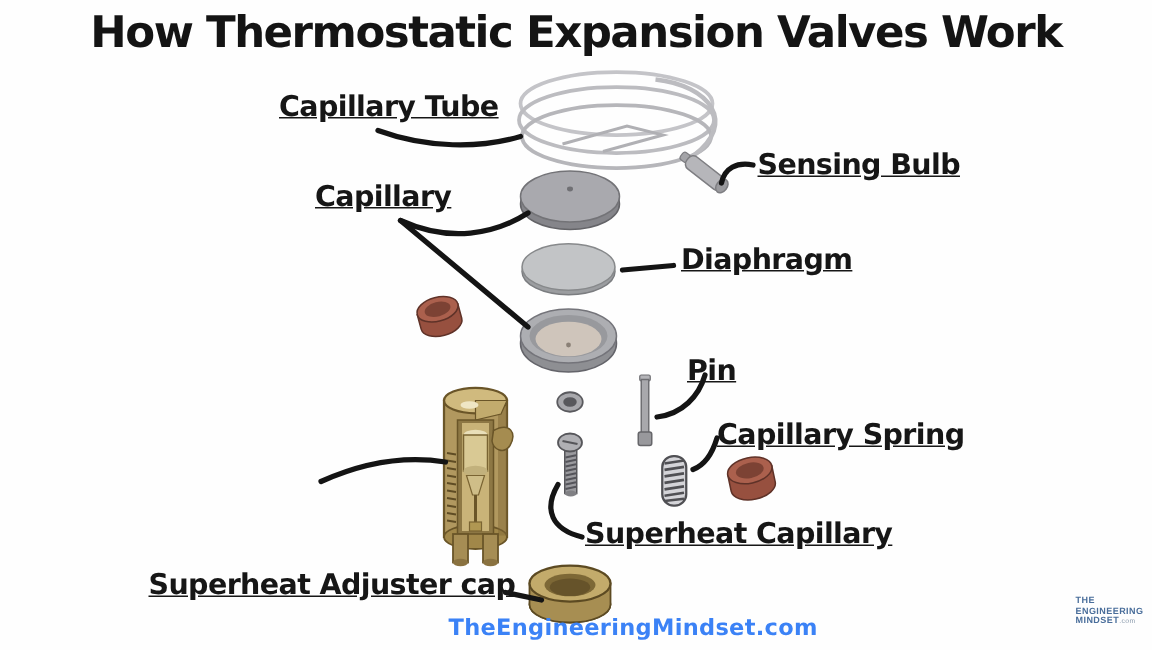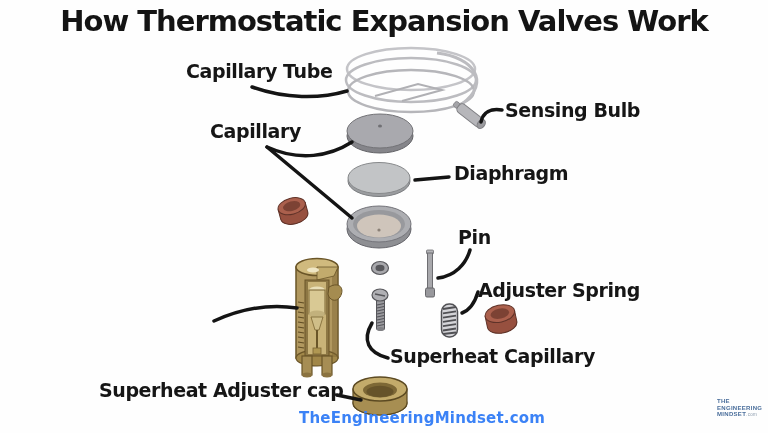--- a/index.html
+++ b/index.html
@@ -7,27 +7,27 @@
     position:relative;width:768px;height:433px;overflow:hidden;
     background:#fefefe;font-family:"DejaVu Sans",sans-serif;
   }
   #title{
     position:absolute;top:4px;left:0;width:768px;text-align:center;
     font-size:29px;font-weight:bold;letter-spacing:-1px;color:#141414;
     white-space:nowrap;
   }
   .part-label{
     position:absolute;font-size:19px;font-weight:bold;letter-spacing:-0.4px;
-    color:#161616;white-space:nowrap;line-height:1.1;
+    color:#161616;white-space:nowrap;line-height:1.1;text-decoration:underline;
   }
   #lbl-capillary{left:186px;top:61px;}
   #lbl-powerhead{left:210px;top:121px;}
   #lbl-sensing{left:505px;top:100px;}
   #lbl-diaphragm{left:454px;top:163px;}
-  #lbl-pin{left:458px;top:227px;}
+  #lbl-pin{left:458px;top:237px;}
   #lbl-spring{left:478px;top:280px;}
   #lbl-valvebody{left:100px;top:303px;}
   #lbl-adjuster{left:390px;top:346px;}
   #lbl-cap{left:99px;top:380px;}
   #watermark{
     position:absolute;left:299px;top:409px;font-size:15px;font-weight:bold;
     color:#3b82f6;letter-spacing:0.2px;white-space:nowrap;
   }
   #brand-logo{
     position:absolute;left:717px;top:398px;width:50px;color:#4A6E9B;
@@ -159,21 +159,21 @@
     <path class="leader" d="M 372 323 C 362 340 368 353 388 358"></path>
     <path class="leader" d="M 214 321 C 245 307 272 304 297 308"></path>
     <path class="leader" d="M 337 395 L 361 400"></path>
   </svg>
 
   <div class="part-label" id="lbl-capillary">Capillary Tube</div>
   <div class="part-label" id="lbl-powerhead">Capillary</div>
   <div class="part-label" id="lbl-diaphragm">Diaphragm</div>
   <div class="part-label" id="lbl-sensing">Sensing Bulb</div>
   <div class="part-label" id="lbl-pin">Pin</div>
-  <div class="part-label" id="lbl-spring">Adjuster Spring</div>
+  <div class="part-label" id="lbl-spring">Capillary Spring</div>
   <div class="part-label" id="lbl-adjuster">Superheat Capillary</div>
   <div class="part-label" id="lbl-cap">Superheat Adjuster cap</div>
 
   <div id="watermark">TheEngineeringMindset.com</div>
 
   <div id="brand-logo">
     <div>THE</div>
     <div>ENGINEERING</div>
     <div><span>MINDSET</span><span class="dotcom">.com</span></div>
   </div>

